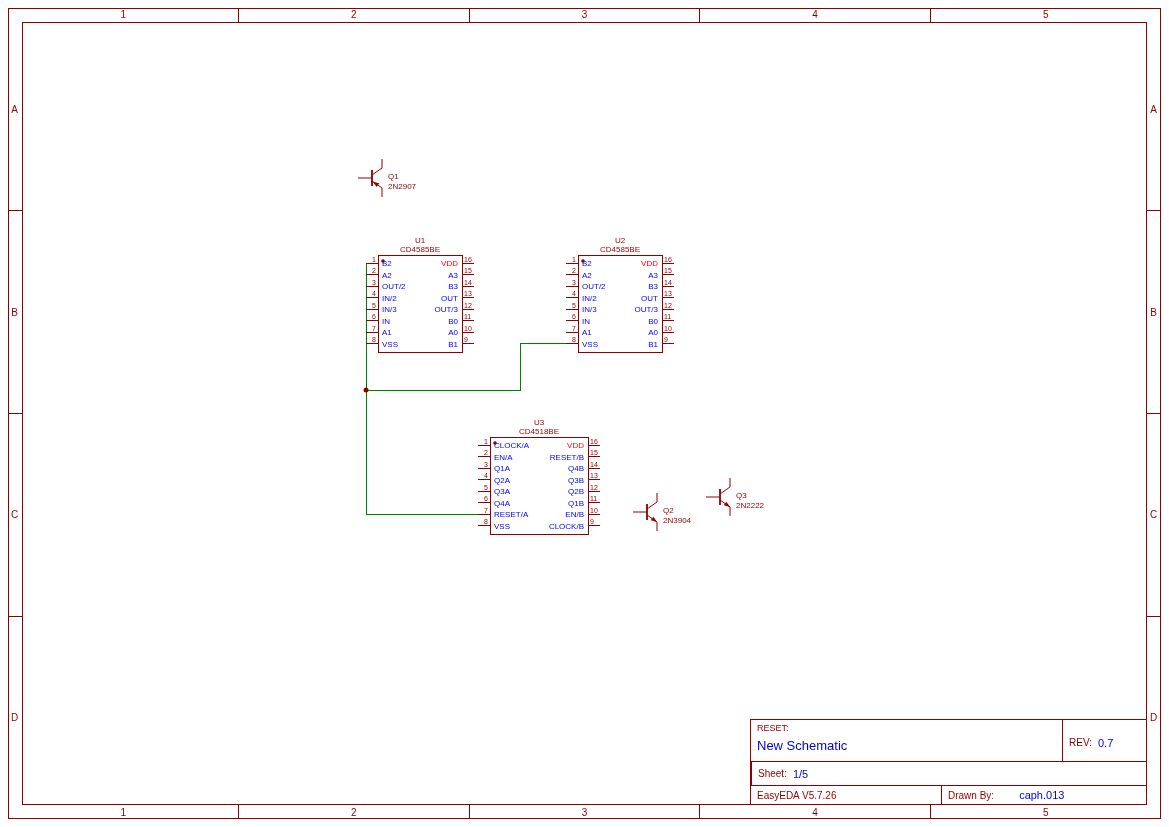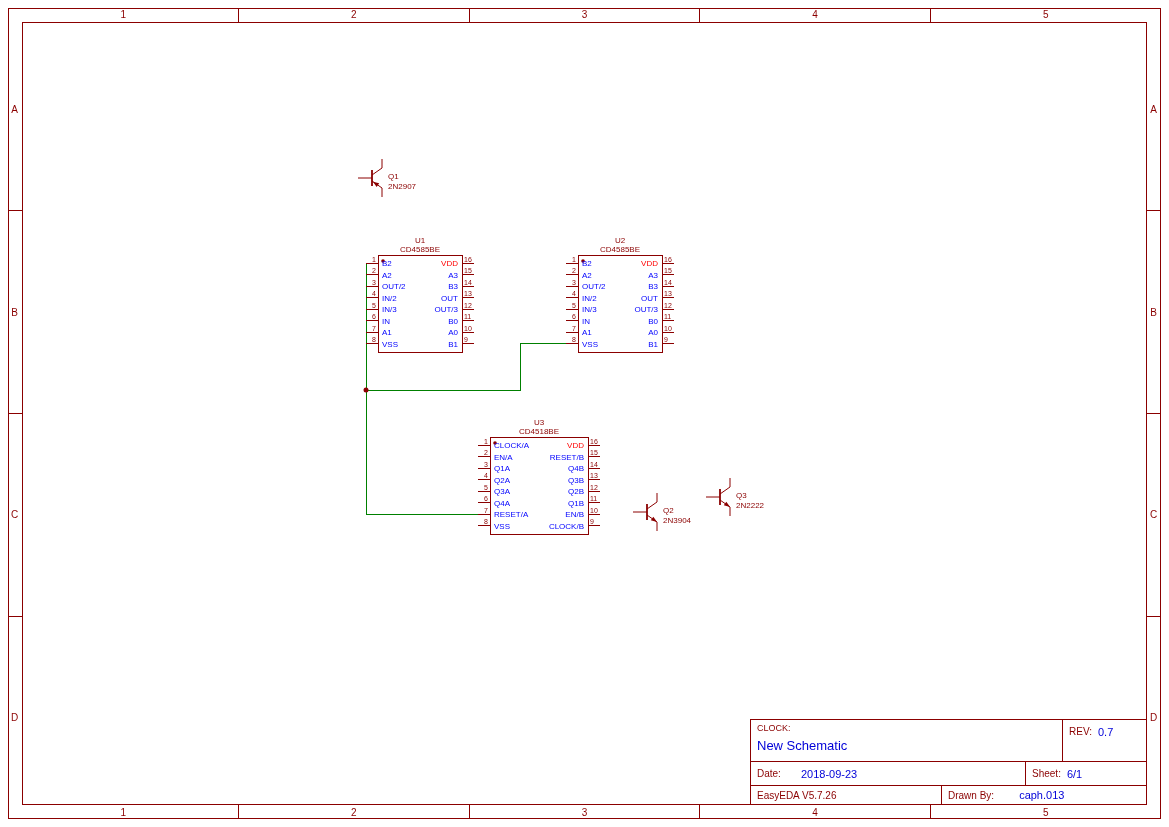--- a/index.html
+++ b/index.html
@@ -17,21 +17,21 @@
     position:absolute;left:750px;top:719px;width:397px;height:86px;
     border:1px solid var(--maroon);box-sizing:border-box;
     display:flex;flex-direction:column;background:#ffffff;
   }
   .tb-row{display:flex;box-sizing:border-box;}
   .tb-row1{height:41px;}
   .tb-row2{height:24px;border-top:1px solid var(--maroon);}
   .tb-row3{flex:1;border-top:1px solid var(--maroon);}
   .tb-cell{box-sizing:border-box;padding:2px 6px;display:flex;align-items:center;gap:6px;}
   .tb-title-cell{flex:1;display:block;padding:3px 6px 0 6px;}
-  .tb-rev-cell{width:84px;border-left:1px solid var(--maroon);align-items:flex-start;padding-top:6px;}
+  .tb-rev-cell{width:84px;border-left:1px solid var(--maroon);align-items:center;padding-top:6px;}
   .tb-date-cell{flex:1;}
   .tb-sheet-cell{width:121px;border-left:1px solid var(--maroon);}
   .tb-tool-cell{width:190px;}
   .tb-drawn-cell{flex:1;border-left:1px solid var(--maroon);gap:25px;}
   .tb-label{color:var(--maroon);font-size:10px;white-space:nowrap;}
   .tb-label-small{font-size:9px;}
   .tb-value{color:var(--blue);font-size:11px;white-space:nowrap;}
   .tb-gap{margin-left:14px;}
   .tb-title{color:var(--blue);font-size:13px;margin:5px 0 0 0;}
 </style>
@@ -275,36 +275,32 @@
         <line x1="730" y1="507" x2="730" y2="516" stroke="#8B0000" stroke-width="1"></line>
         <polygon points="730,507 723.8229913192864,505.3615361589619 726.346225634485,501.75691570867815" fill="#8B0000"></polygon>
         <text x="736" y="498" font-size="8" fill="#8B0000" text-anchor="start">Q3</text>
         <text x="736" y="508" font-size="8" fill="#8B0000" text-anchor="start">2N2222</text>
       </g>
     </svg>
 
   <div class="title-block">
     <div class="tb-row tb-row1">
       <div class="tb-cell tb-title-cell">
-        <div class="tb-label tb-label-small">CLOCK:</div>
+        <div class="tb-label tb-label-small">RESET:</div>
         <div class="tb-title">New Schematic</div>
       </div>
       <div class="tb-cell tb-rev-cell">
         <span class="tb-label">REV:</span>
         <span class="tb-value">0.7</span>
       </div>
     </div>
     <div class="tb-row tb-row2">
-      <div class="tb-cell tb-date-cell">
-        <span class="tb-label">Date:</span>
-        <span class="tb-value tb-gap">2018-09-23</span>
-      </div>
       <div class="tb-cell tb-sheet-cell">
         <span class="tb-label">Sheet:</span>
-        <span class="tb-value">6/1</span>
+        <span class="tb-value">1/5</span>
       </div>
     </div>
     <div class="tb-row tb-row3">
       <div class="tb-cell tb-tool-cell">
         <span class="tb-label">EasyEDA V5.7.26</span>
       </div>
       <div class="tb-cell tb-drawn-cell">
         <span class="tb-label">Drawn By:</span>
         <span class="tb-value">caph.013</span>
       </div>

